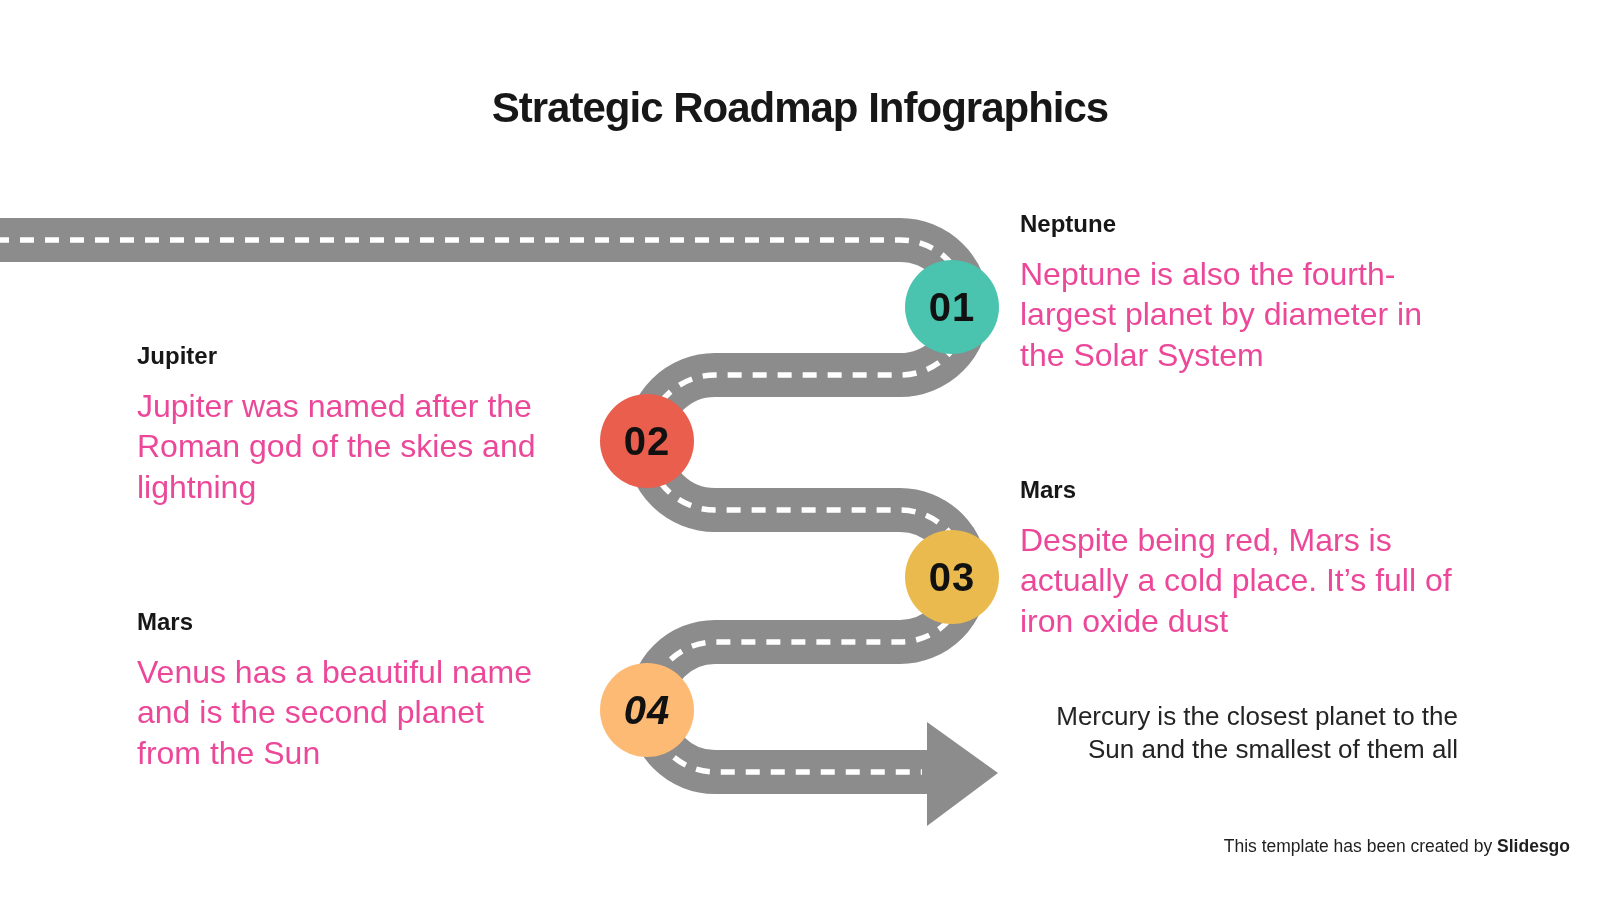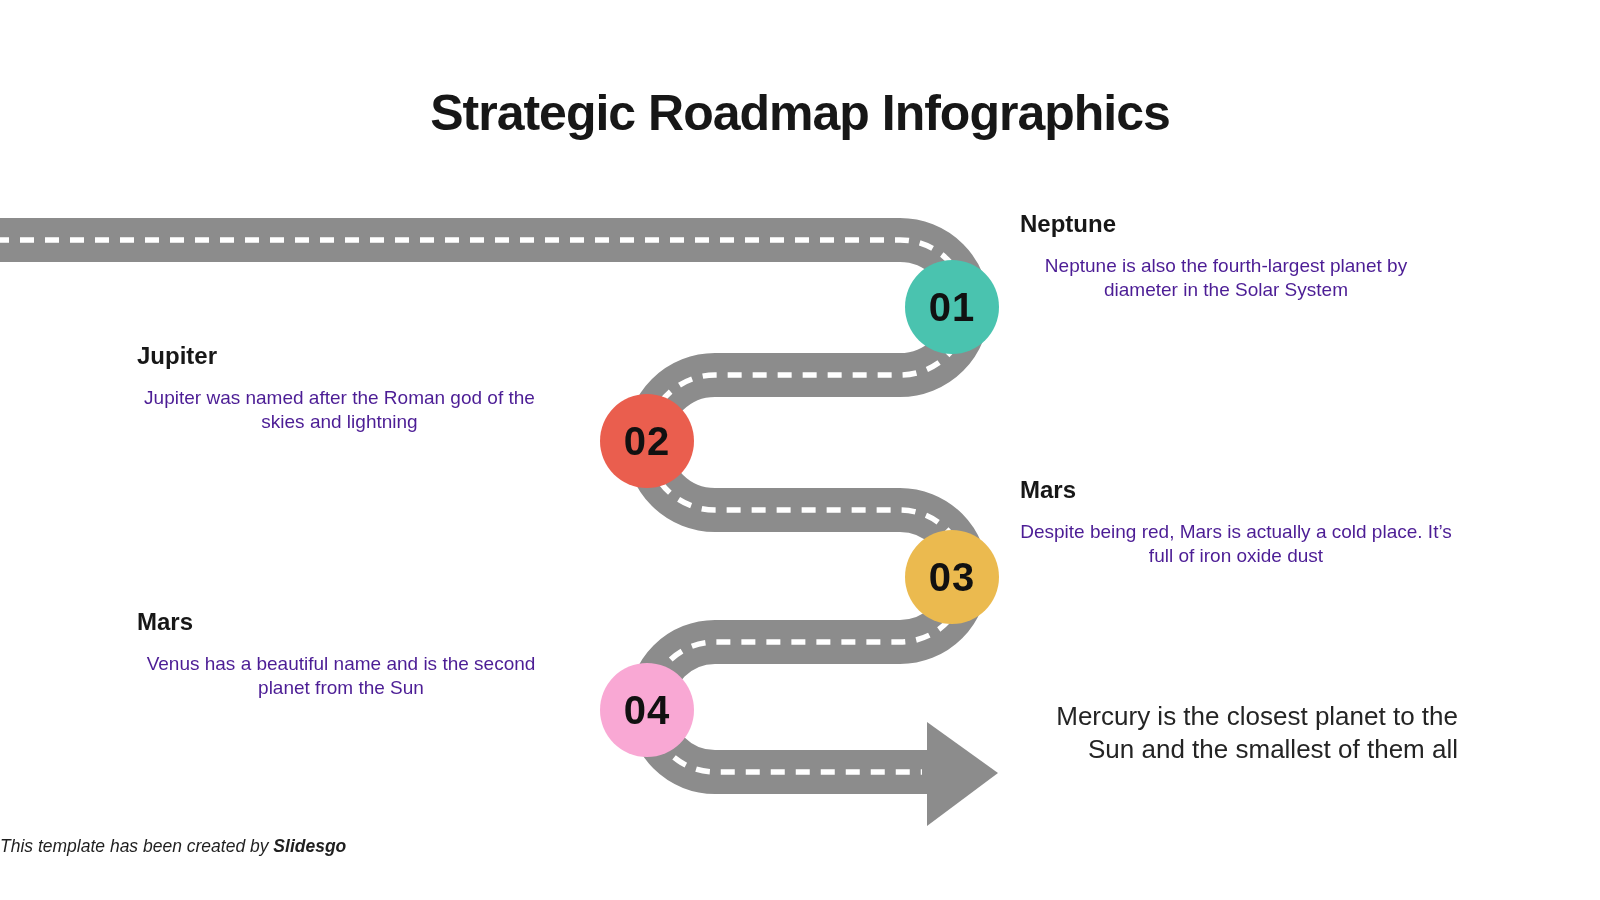--- a/index.html
+++ b/index.html
@@ -16,21 +16,21 @@
     font-family: "Liberation Sans", sans-serif;
     color: #1f1f1f;
   }
   .title {
     position: absolute;
     top: 84px;
     left: 0;
     width: 100%;
     margin: 0;
     text-align: center;
-    font-size: 50px;
+    font-size: 42px;
     font-weight: 700;
     letter-spacing: -1px;
     color: #171717;
   }
   .road-svg {
     position: absolute;
     top: 0;
     left: 0;
     width: 1600px;
     height: 900px;
@@ -66,25 +66,24 @@
   .badge-4 { left: 600px; top: 663px; }
   .block { position: absolute; }
   .block h2 {
     margin: 0 0 16px 0;
     font-size: 24px;
     font-weight: 700;
     color: #171717;
   }
   .block p {
     margin: 0;
-    font-size: 19px;
+    font-size: 32px;
     font-weight: 400;
     line-height: 1.26;
-    color: #4c1d95;
-    text-align: center;
+    color: #ec4899;
   }
   .block-neptune { left: 1020px; top: 210px; width: 412px; }
   .block-jupiter { left: 137px;  top: 342px; width: 405px; }
   .block-mars    { left: 1020px; top: 476px; width: 432px; }
   .block-venus   { left: 137px;  top: 608px; width: 408px; }
   .mercury-note {
     position: absolute;
     left: 1020px;
     top: 700px;
     width: 438px;
@@ -92,24 +91,23 @@
     font-size: 26px;
     line-height: 1.26;
     color: #242424;
     text-align: right;
   }
   .footer {
     position: absolute;
     top: 836px;
     left: 0;
     width: 1570px;
-    text-align: left;
+    text-align: right;
     font-size: 17.5px;
     color: #1f1f1f;
-    font-style: italic;
   }
   .footer b { font-weight: 700; }
 </style>
 </head>
 <body>
 
 <div class="slide">
 
   <h1 class="title">Strategic Roadmap Infographics</h1>
 
@@ -121,21 +119,21 @@
 
   <div class="badge badge-1" style="background-color: rgb(74, 195, 175);">
     <span>01</span>
   </div>
   <div class="badge badge-2" style="background-color: rgb(234, 94, 78);">
     <span>02</span>
   </div>
   <div class="badge badge-3" style="background-color: rgb(235, 186, 79);">
     <span>03</span>
   </div>
-  <div class="badge badge-4" style="background-color: #f9a8d4;">
+  <div class="badge badge-4" style="background-color: #fdba74; font-style: italic;">
     <span>04</span>
   </div>
 
   <div class="block block-neptune">
     <h2>Neptune</h2>
     <p>Neptune is also the fourth-largest planet by diameter in the Solar System</p>
   </div>
 
   <div class="block block-mars">
     <h2>Mars</h2>

